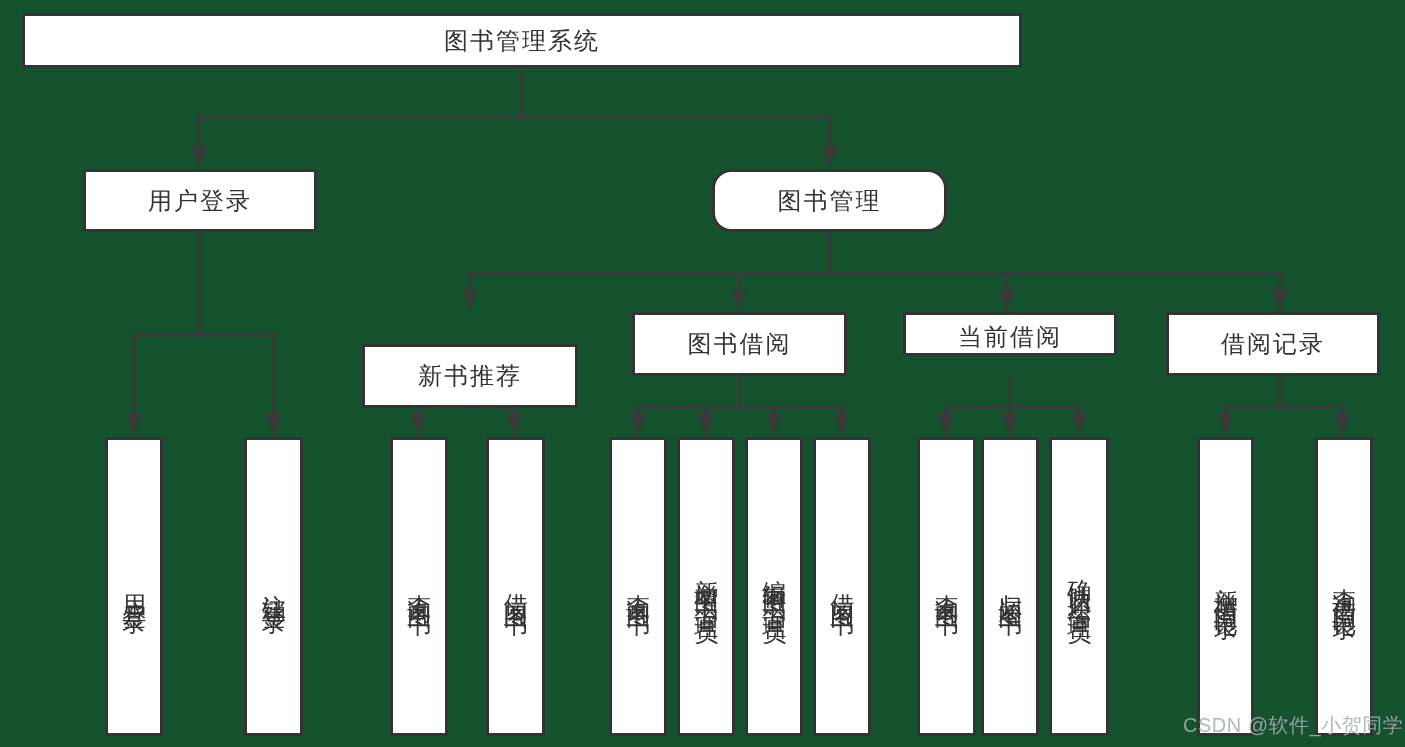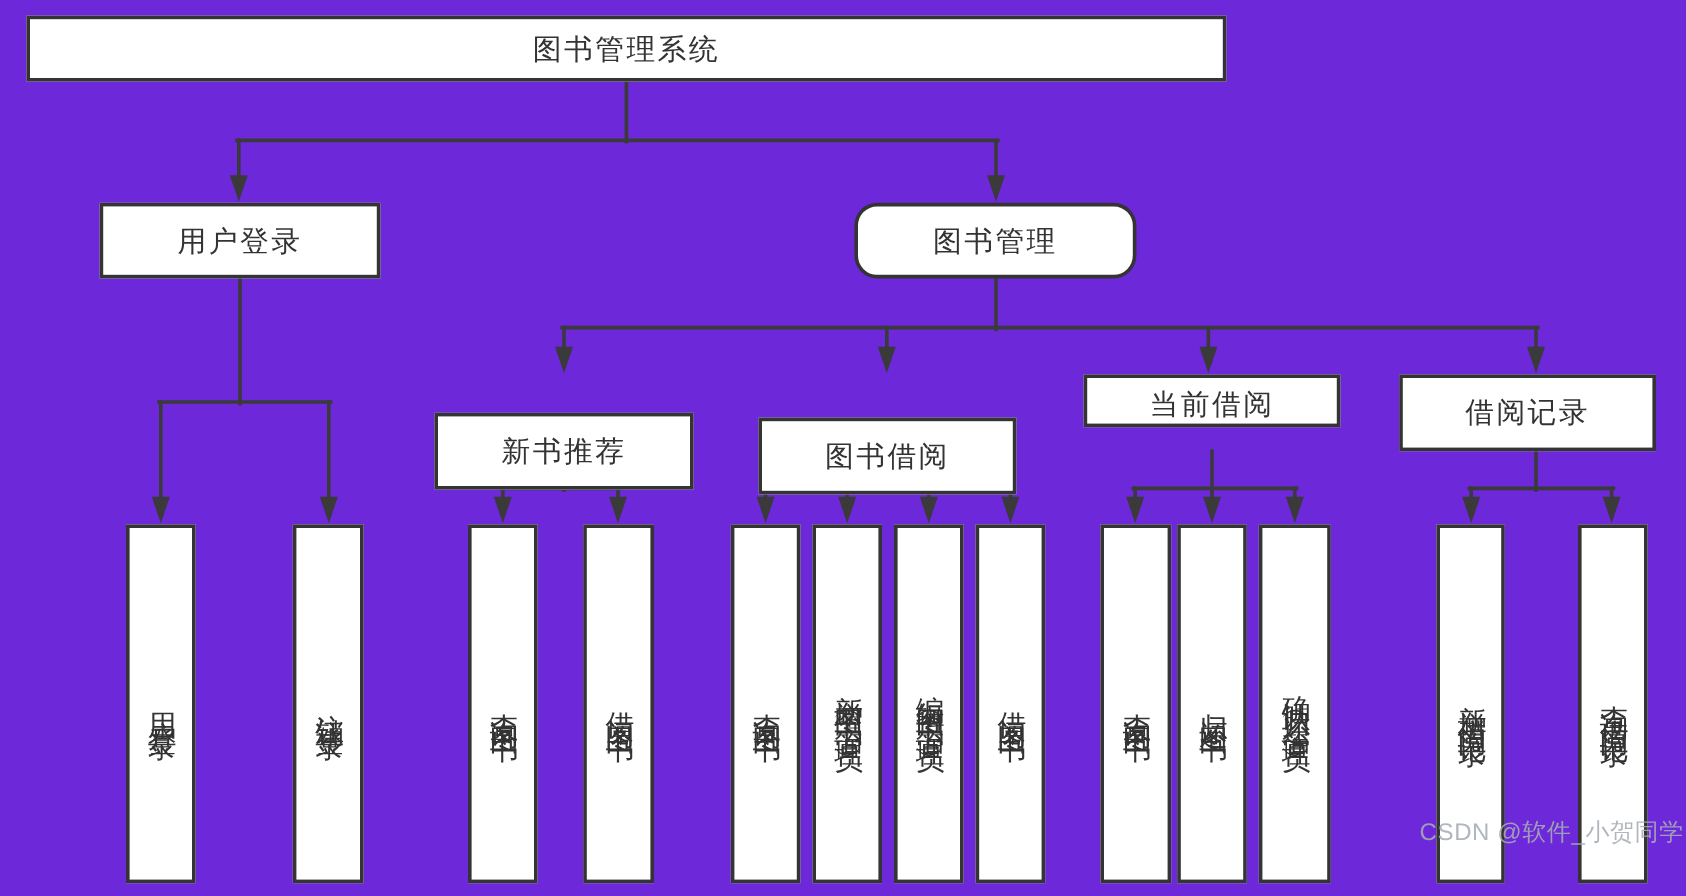--- a/index.html
+++ b/index.html
@@ -5,21 +5,21 @@
   html, body {
     margin: 0;
     padding: 0;
     background: #ffffff;
     font-family: "Liberation Sans", sans-serif;
   }
   .stage {
     position: relative;
     width: 1405px;
     height: 747px;
-    background: #6d28d9;
+    background: #14532d;
     overflow: hidden;
   }
   .connectors {
     position: absolute;
     left: 0;
     top: 0;
     width: 1405px;
     height: 747px;
     z-index: 1;
   }
@@ -43,21 +43,21 @@
     writing-mode: vertical-rl;
     text-orientation: mixed;
     font-size: 24px;
     line-height: 1.1;
     letter-spacing: 6px;
     white-space: nowrap;
   }
   .watermark {
     position: absolute;
     left: 1183px;
-    top: 680px;
+    top: 712px;
     font-size: 20px;
     letter-spacing: 0.5px;
     color: #a6acb4;
     opacity: 0.88;
     z-index: 3;
     white-space: nowrap;
   }
 </style>
 </head>
 <body>
@@ -137,21 +137,21 @@
   <div class="box" style="left:83px; top:169px; width:234px; height:63px;">
     <span class="h-label">用户登录</span>
   </div>
   <div class="box" style="left:712px; top:169px; width:235px; height:63px;border-radius:19px;">
     <span class="h-label">图书管理</span>
   </div>
 
   <div class="box" style="left:362px; top:312px; width:216px; height:64px;margin-top:32px;">
     <span class="h-label">新书推荐</span>
   </div>
-  <div class="box" style="left:632px; top:312px; width:215px; height:64px;margin-top:36px;">
+  <div class="box" style="left:632px; top:312px; width:215px; height:64px;">
     <span class="h-label">图书借阅</span>
   </div>
   <div class="box" style="left:903px; top:312px; width:214px; height:44px;align-items:flex-end;">
     <span class="h-label">当前借阅</span>
   </div>
   <div class="box" style="left:1166px; top:312px; width:214px; height:64px;">
     <span class="h-label">借阅记录</span>
   </div>
 
   <div class="box leaf" style="left:105px; top:437px; width:58px; height:299px;">

